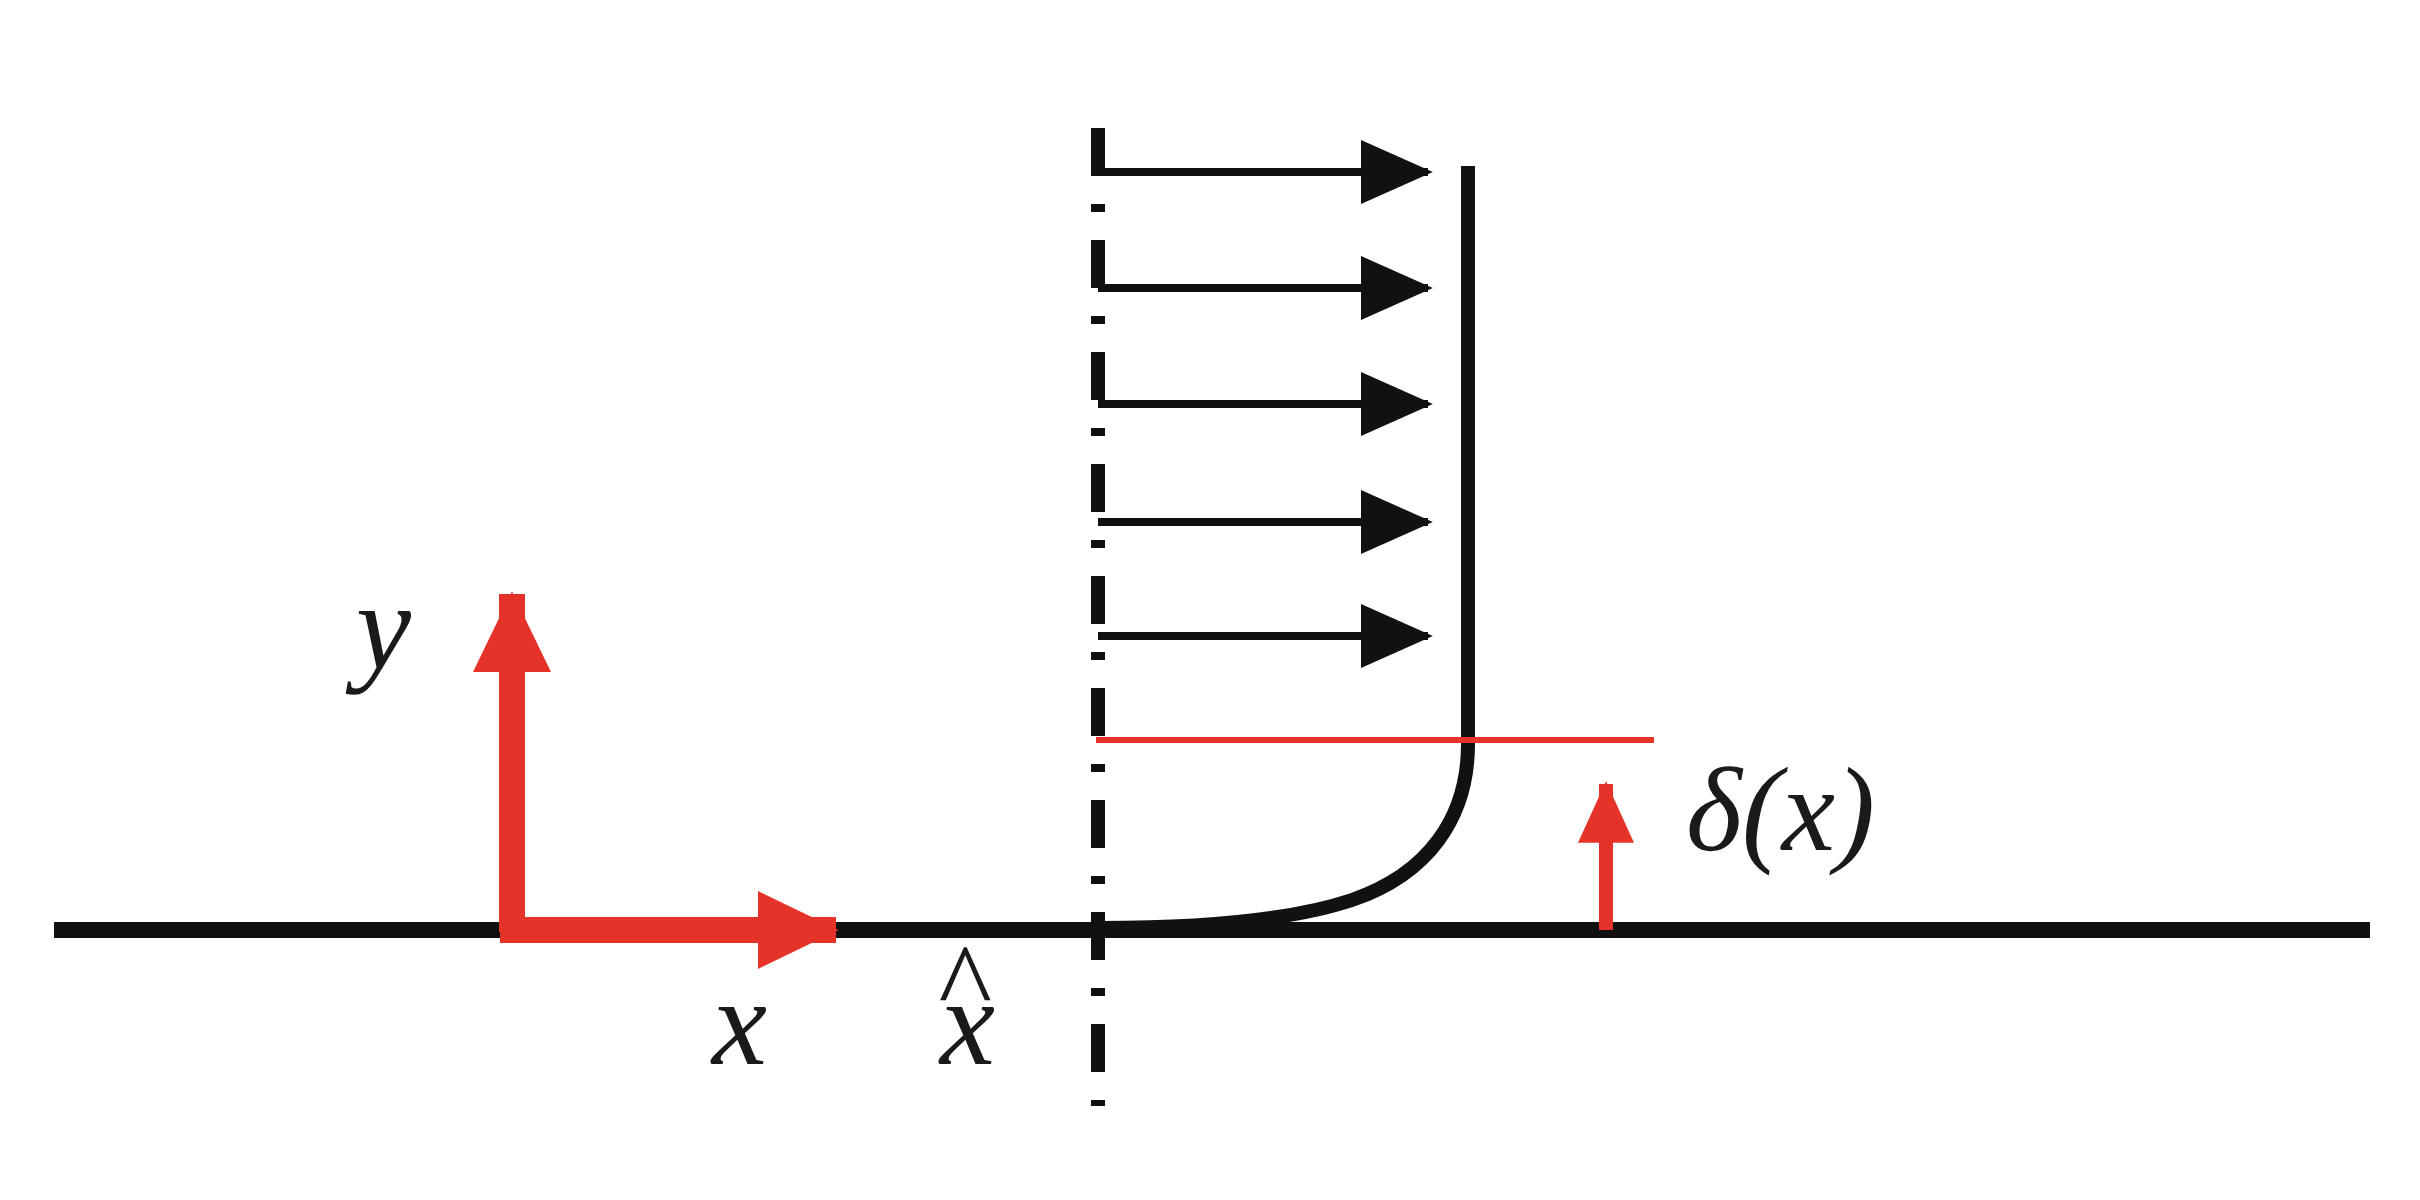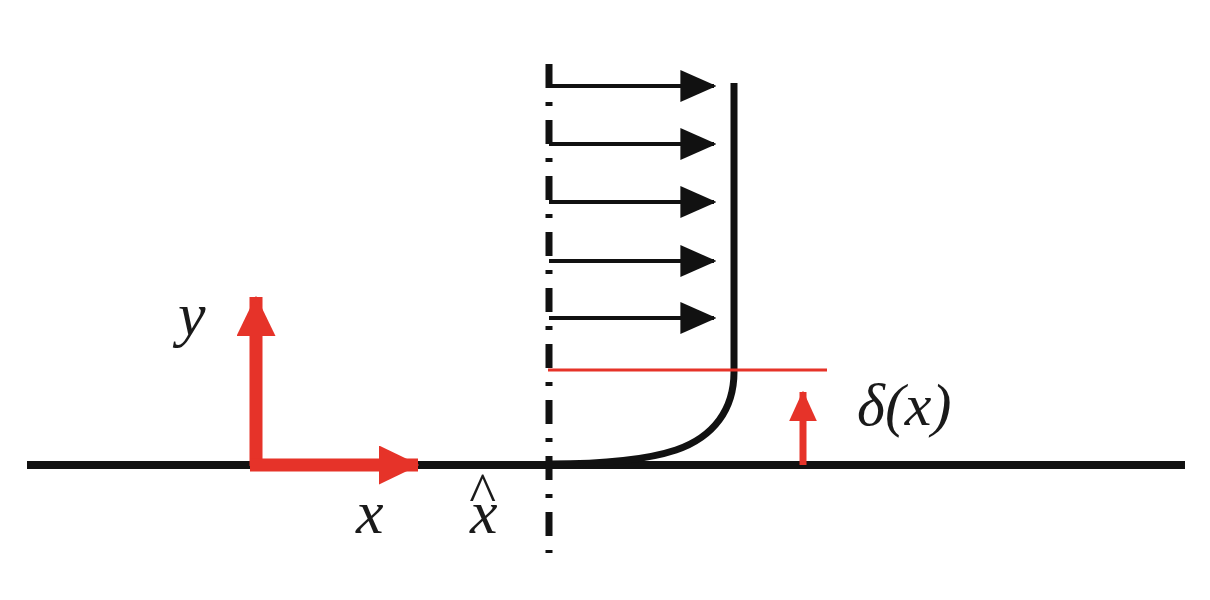--- a/index.html
+++ b/index.html
@@ -44,21 +44,20 @@
   }
   #label-xhat {
     left: 470px;
     top: 481px;
     font-size: 62px;
   }
   #label-delta {
     left: 843px;
     top: 375px;
     font-size: 60px;
-    margin-left: 14px;
   }
   .hat-wrap {
     position: relative;
     display: inline-block;
   }
   .hat-mark {
     position: absolute;
     left: 50%;
     top: -0.30em;
     transform: translateX(-54%);

